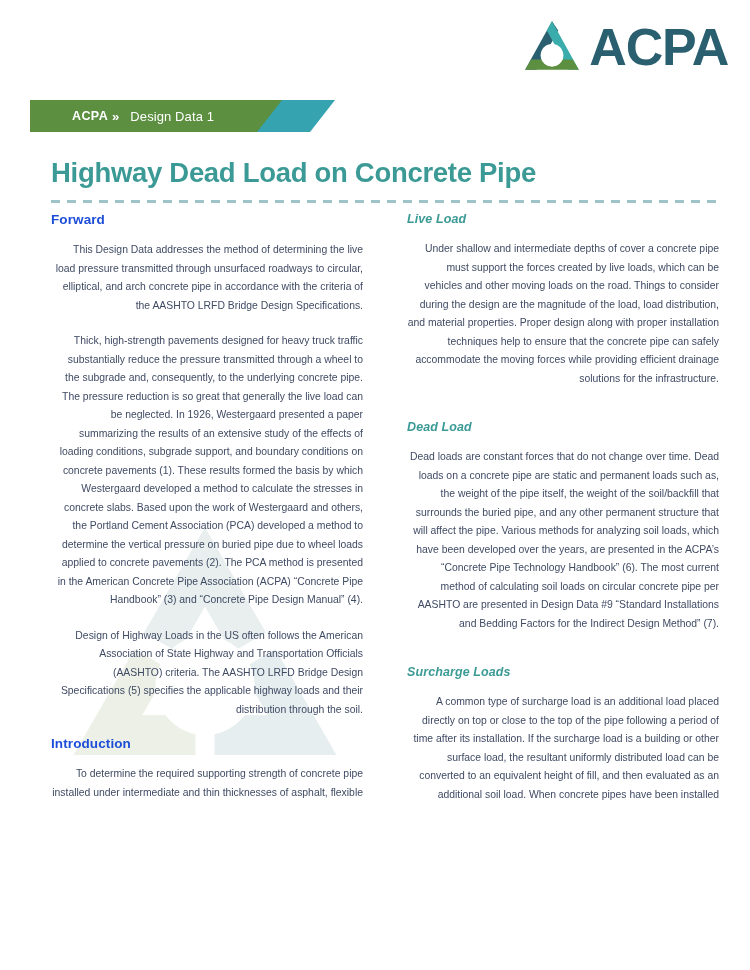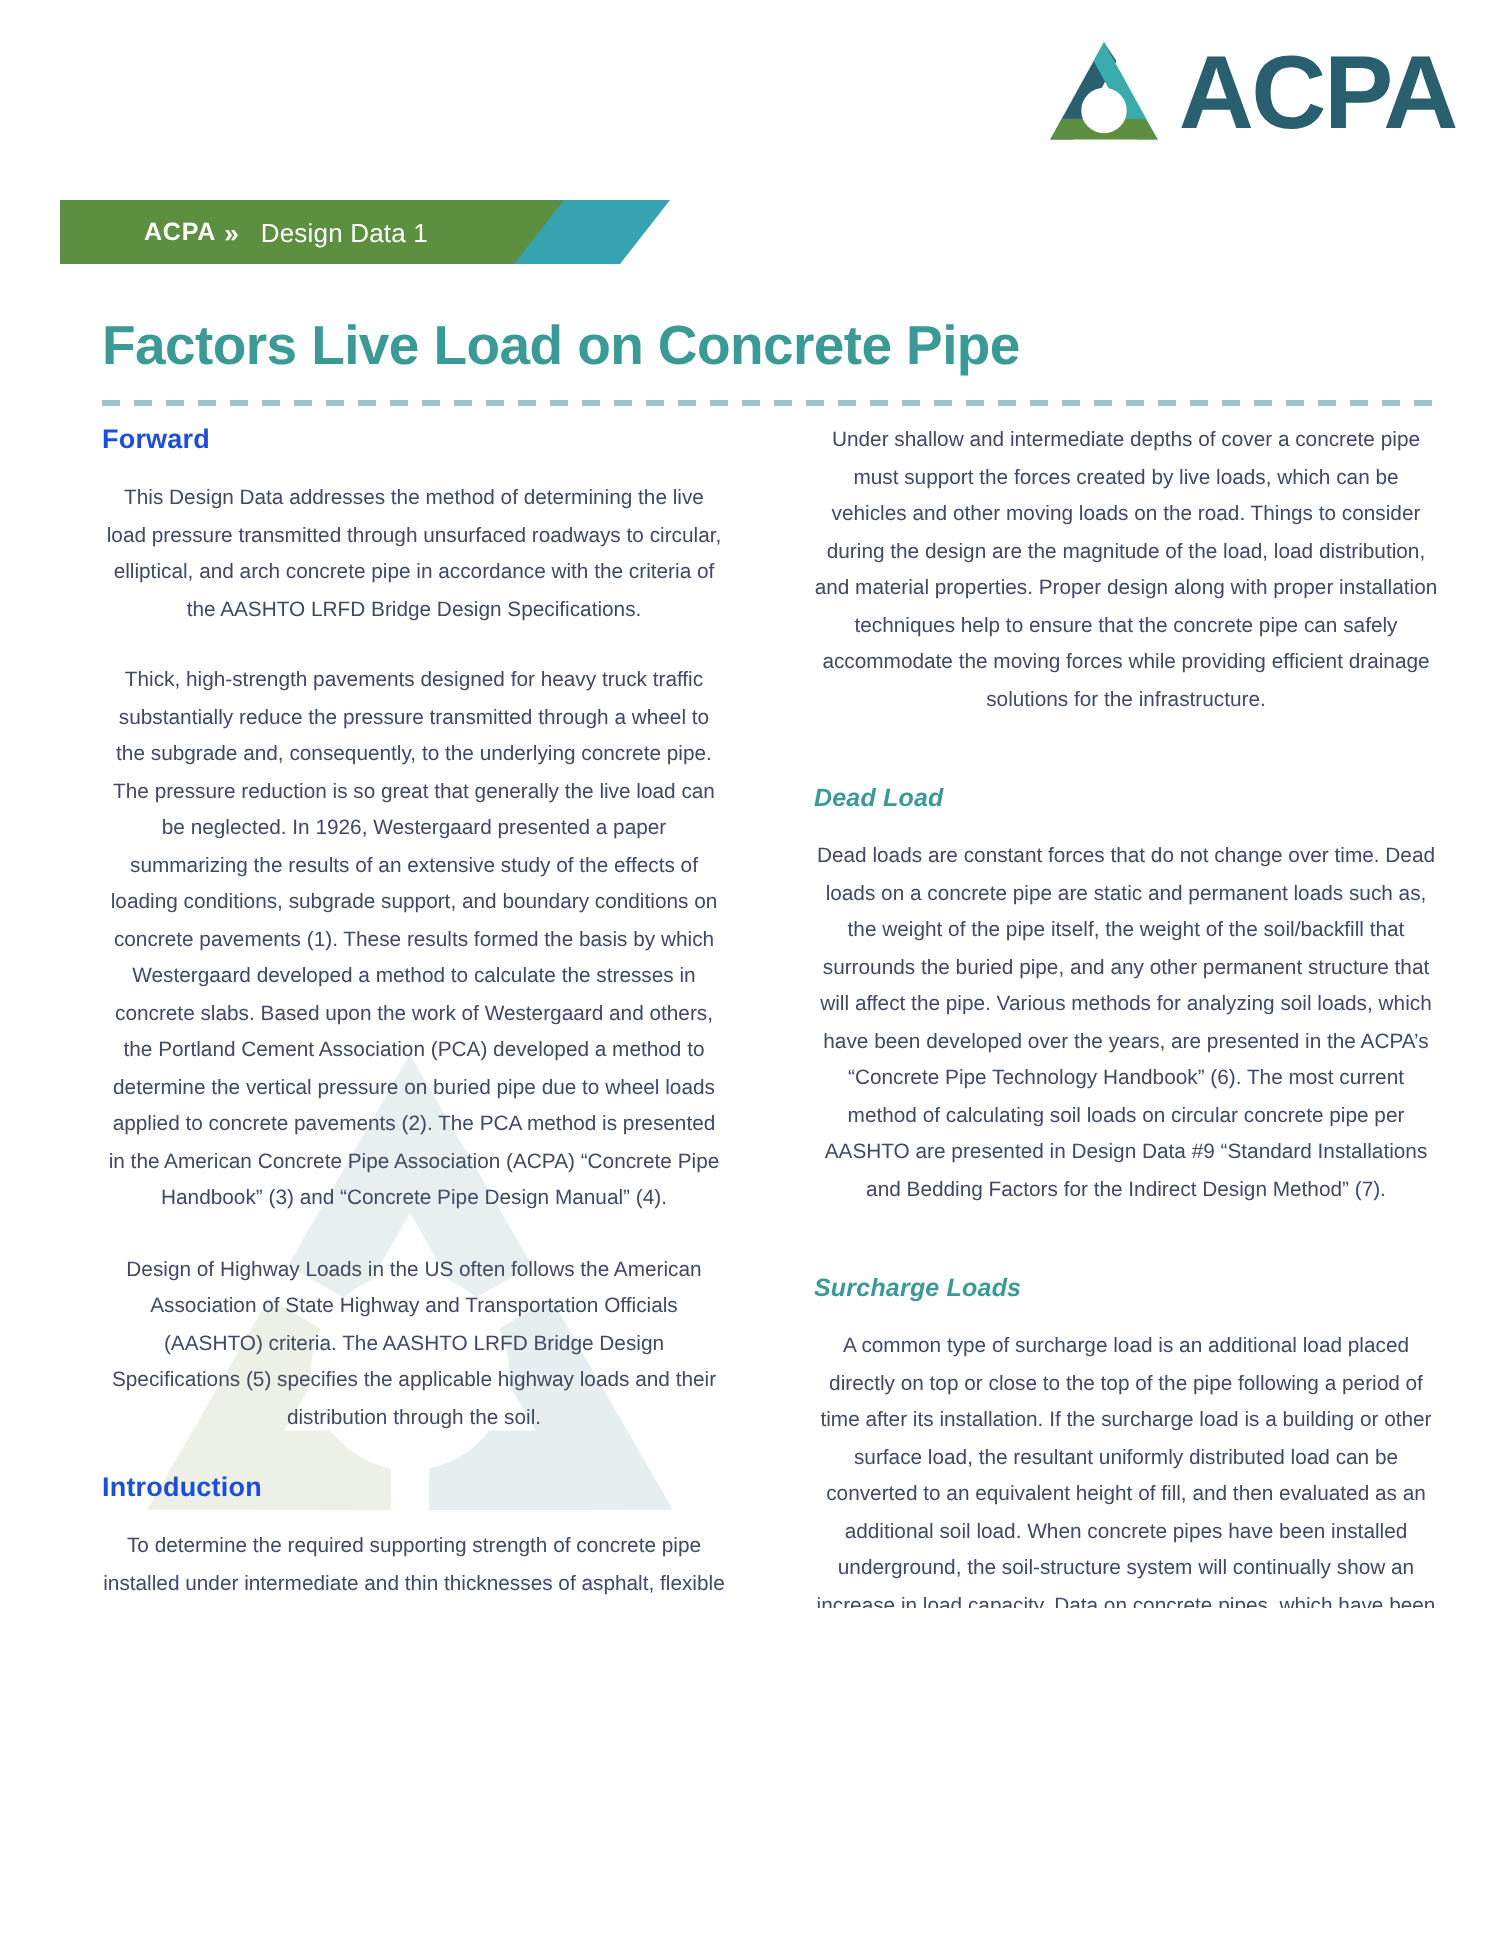--- a/index.html
+++ b/index.html
@@ -137,21 +137,21 @@
     color: #3b9a95;
     letter-spacing: 0.1px;
   }
   h3.sub.spaced { margin-top: 32px; }
 
   p.body {
     margin: 0 0 17px 0;
     font-size: 10.4px;
     line-height: 1.78;
     color: #3f4a63;
-    text-align: center;
+    text-align: right;
   }
   p.body:last-child { margin-bottom: 0; }
 
   
   .footer-rule {
     position: absolute;
     left: 30px;
     right: 30px;
     top: 928px;
     height: 2px;
@@ -236,37 +236,38 @@
       <polygon points="252,0 305,0 280,32 227,32" fill="#35a3b0"></polygon>
     </svg>
     <div class="banner-text">
       <span class="banner-acpa">ACPA</span>
       <span class="banner-chev">»</span>
       <span class="banner-sub">Design Data 1</span>
     </div>
   </div>
 
   <div class="title-wrap">
-    <h1 class="doc-title">Factors Live Load on Concrete Pipe</h1>
+    <h1 class="doc-title">Highway Dead Load on Concrete Pipe</h1>
     <div class="title-rule"></div>
   </div>
 
   <div class="columns">
 
     <div class="col">
       <h2 class="sec">Forward</h2>
       <p class="body">This Design Data addresses the method of determining the live load pressure transmitted through unsurfaced roadways to circular, elliptical, and arch concrete pipe in accordance with the criteria of the AASHTO LRFD Bridge Design Specifications.</p>
       <p class="body">Thick, high-strength pavements designed for heavy truck traffic substantially reduce the pressure transmitted through a wheel to the subgrade and, consequently, to the underlying concrete pipe. The pressure reduction is so great that generally the live load can be neglected. In 1926, Westergaard presented a paper summarizing the results of an extensive study of the effects of loading conditions, subgrade support, and boundary conditions on concrete pavements (1). These results formed the basis by which Westergaard developed a method to calculate the stresses in concrete slabs. Based upon the work of Westergaard and others, the Portland Cement Association (PCA) developed a method to determine the vertical pressure on buried pipe due to wheel loads applied to concrete pavements (2). The PCA method is presented in the American Concrete Pipe Association (ACPA) “Concrete Pipe Handbook” (3) and “Concrete Pipe Design Manual” (4).</p>
       <p class="body">Design of Highway Loads in the US often follows the American Association of State Highway and Transportation Officials (AASHTO) criteria. The AASHTO LRFD Bridge Design Specifications (5) specifies the applicable highway loads and their distribution through the soil.</p>
 
       <h2 class="sec spaced">Introduction</h2>
       <p class="body">To determine the required supporting strength of concrete pipe installed under intermediate and thin thicknesses of asphalt, flexible pavements, and relatively shallow earth cover, it is necessary to evaluate the effect of live loads, such as highway truck loads, in addition to other loads applied to the pipe.</p>
     </div>
 
     <div class="col">
+      <h3 class="sub">Live Load</h3>
       <p class="body">Under shallow and intermediate depths of cover a concrete pipe must support the forces created by live loads, which can be vehicles and other moving loads on the road. Things to consider during the design are the magnitude of the load, load distribution, and material properties. Proper design along with proper installation techniques help to ensure that the concrete pipe can safely accommodate the moving forces while providing efficient drainage solutions for the infrastructure.</p>
 
       <h3 class="sub spaced">Dead Load</h3>
       <p class="body">Dead loads are constant forces that do not change over time. Dead loads on a concrete pipe are static and permanent loads such as, the weight of the pipe itself, the weight of the soil/backfill that surrounds the buried pipe, and any other permanent structure that will affect the pipe. Various methods for analyzing soil loads, which have been developed over the years, are presented in the ACPA’s “Concrete Pipe Technology Handbook” (6). The most current method of calculating soil loads on circular concrete pipe per AASHTO are presented in Design Data #9 “Standard Installations and Bedding Factors for the Indirect Design Method” (7).</p>
 
       <h3 class="sub spaced">Surcharge Loads</h3>
       <p class="body">A common type of surcharge load is an additional load placed directly on top or close to the top of the pipe following a period of time after its installation. If the surcharge load is a building or other surface load, the resultant uniformly distributed load can be converted to an equivalent height of fill, and then evaluated as an additional soil load. When concrete pipes have been installed underground, the soil-structure system will continually show an increase in load capacity. Data on concrete pipes, which have been removed from service and tested, indicates an increase in concrete strength and an increase in load carrying capacity of 10 to 40 percent. Settlement and consolidation will improve the soil structure surrounding the pipe, which also improves load carrying capacity. For more information on surcharge loads, refer to Design Data 22.</p>
     </div>
   </div>
 

